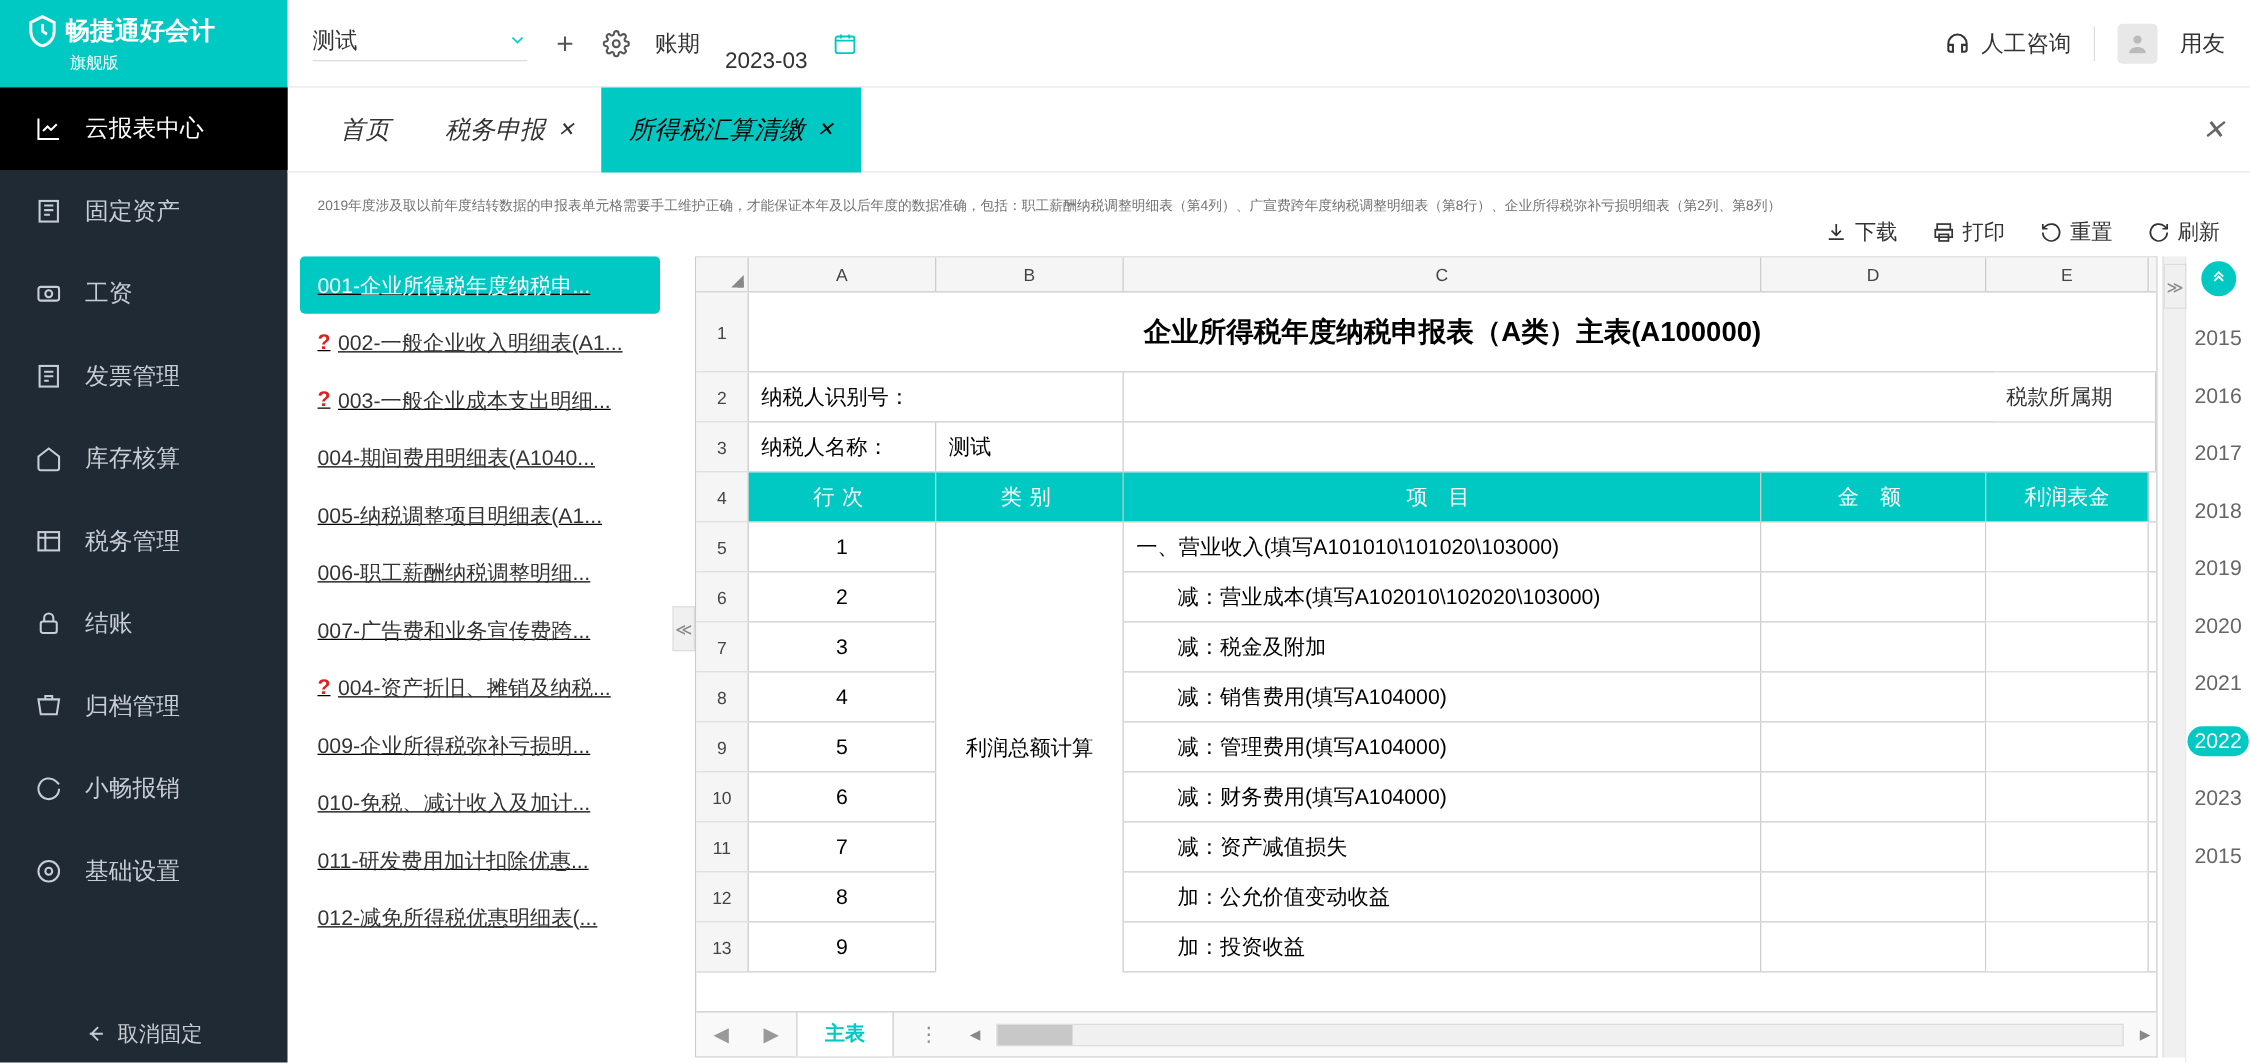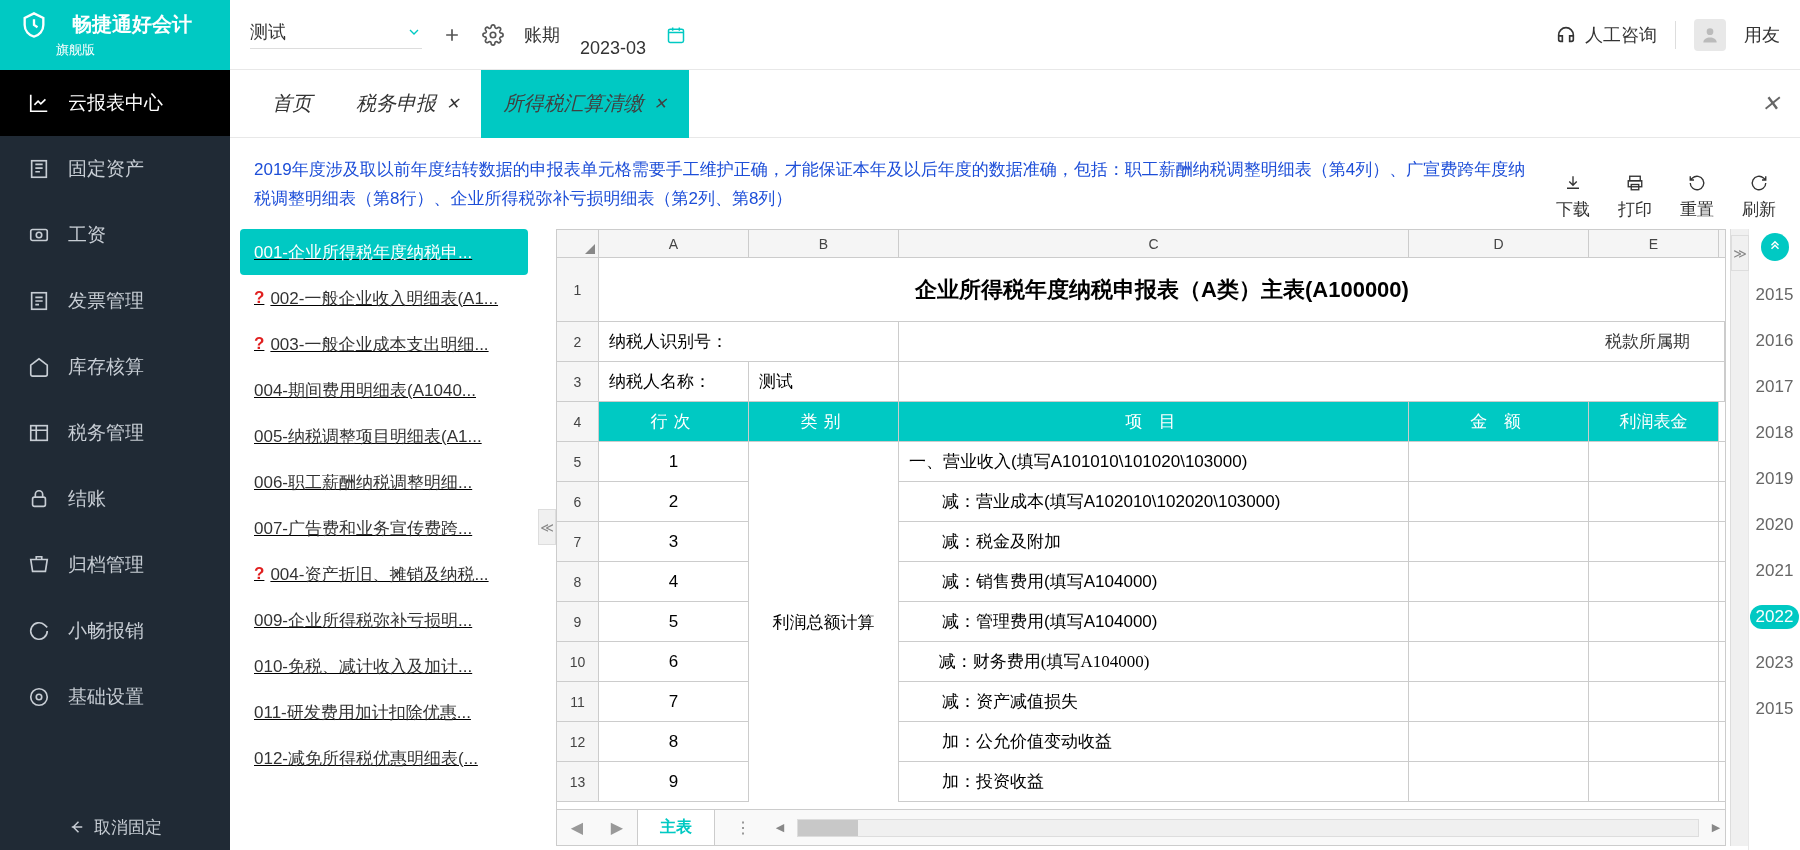--- a/index.html
+++ b/index.html
@@ -1,21 +1,21 @@
 <!DOCTYPE html>
 <html><head>
 <meta charset="utf-8">
 <style>
 * { margin: 0; padding: 0; box-sizing: border-box; font-family: "Microsoft YaHei", sans-serif; }
 body { width: 1800px; height: 850px; overflow: hidden; background: #fff; }
 
 
 .header { height: 70px; background: #fff; display: flex; align-items: center; border-bottom: 1px solid #e8e8e8; }
 .logo-area { width: 230px; height: 70px; background: #00c9c3; color: #fff; display: flex; flex-direction: column; justify-content: center; padding-left: 20px; }
-.logo-row { display: flex; align-items: center; gap: 24px; text-align: center; }
+.logo-row { display: flex; align-items: center; gap: 4px; text-align: center; }
 .logo-icon { width: 28px; height: 28px; }
 .logo-text { font-size: 20px; font-weight: bold; }
 .logo-sub { font-size: 13px; margin-top: 2px; margin-left: 36px; }
 .header-main { flex: 1; display: flex; align-items: center; padding: 0 20px; gap: 20px; }
 .company-select { display: flex; align-items: center; gap: 120px; color: #333; font-size: 18px; border-bottom: 1px solid #ddd; padding-bottom: 4px; }
 .chev { color: #00c9c3; }
 .header-icon { color: #666; cursor: pointer; }
 .period-label { font-size: 18px; color: #333; }
 .period-value { font-size: 18px; color: #333; margin-top: 27px; }
 .cal-icon { color: #00c9c3; }
@@ -29,28 +29,28 @@
 .sidebar { position: absolute; top: 70px; left: 0; width: 230px; height: 780px; background: #202a35; color: #c7cdd4; }
 .side-item { height: 66px; display: flex; align-items: center; padding-left: 28px; gap: 18px; font-size: 19px; cursor: pointer; }
 .side-item.active { background: #000; color: #fff; }
 .side-icon { width: 22px; height: 22px; flex-shrink: 0; }
 .unpin { position: absolute; bottom: 0; left: 0; right: 0; height: 46px; display: flex; align-items: center; justify-content: center; gap: 8px; font-size: 17px; cursor: pointer; }
 
 
 .content { position: absolute; top: 70px; left: 230px; right: 0; height: 780px; display: flex; flex-direction: column; }
 .tabs { height: 68px; border-bottom: 1px solid #e8e8e8; display: flex; align-items: center; padding-left: 20px; font-style: italic; }
 .tab { height: 68px; display: flex; align-items: center; padding: 0 22px; font-size: 20px; color: #333; gap: 10px; cursor: pointer; }
-.tab.active { background: #00c9c3; color: #404040; }
+.tab.active { background: #00c9c3; color: #000000; }
 .tab-close { font-size: 16px; cursor: pointer; }
 .tabs-close-all { margin-left: auto; margin-right: 20px; font-size: 22px; color: #666; cursor: pointer; }
 
 .notice-row { display: flex; align-items: flex-start; padding: 18px 24px 8px 24px; }
-.notice { color: #1d4ed8; font-size: 17px; line-height: 1.7; flex: 1; padding-right: 20px; }
+.notice { color: #737373; font-size: 11px; line-height: 1.7; flex: 1; padding-right: 20px; }
 .actions { display: flex; gap: 28px; align-items: center; white-space: nowrap; padding-top: 18px; }
-.action { display: flex; align-items: center; gap: 6px; font-size: 17px; color: #333; cursor: pointer; flex-direction: column; }
+.action { display: flex; align-items: center; gap: 6px; font-size: 17px; color: #333; cursor: pointer; }
 
 .workarea { flex: 1; display: flex; overflow: hidden; position: relative; }
 .form-list { width: 308px; padding: 0 10px; overflow: hidden; text-decoration: underline; }
 .form-item { height: 46px; display: flex; align-items: center; padding: 0 14px; font-size: 17px; color: #333; border-radius: 4px; cursor: pointer; white-space: nowrap; overflow: hidden; text-overflow: ellipsis; }
 .form-item.active { background: #00c9c3; color: #fff; }
 .form-warn { color: #e02020; margin-right: 6px; font-weight: bold; }
 
 .collapse-handle { position: absolute; left: 308px; top: 280px; width: 18px; height: 36px; background: #f0f0f0; border: 1px solid #ddd; display: flex; align-items: center; justify-content: center; cursor: pointer; z-index: 5; color: #888; font-size: 13px; }
 
 .sheet-area { flex: 1; display: flex; position: relative; }
@@ -446,21 +446,21 @@
                   <div class="cell cellC" style="white-space:pre;">       减：销售费用(填写A104000)</div>
                   <div class="cell cellD"></div>
                   <div class="cell cellE" style="background:#fff;"></div>
                 </div>
                 <div class="sheet-row row-n">
                   <div class="cell cellC" style="white-space:pre;">       减：管理费用(填写A104000)</div>
                   <div class="cell cellD"></div>
                   <div class="cell cellE" style="background:#fff;"></div>
                 </div>
                 <div class="sheet-row row-n">
-                  <div class="cell cellC" style="white-space:pre;font-family:Liberation Serif, serif;">       减：财务费用(填写A104000)</div>
+                  <div class="cell cellC" style="white-space:pre;">       减：财务费用(填写A104000)</div>
                   <div class="cell cellD"></div>
                   <div class="cell cellE" style="background:#fff;"></div>
                 </div>
                 <div class="sheet-row row-n">
                   <div class="cell cellC" style="white-space:pre;">       减：资产减值损失</div>
                   <div class="cell cellD"></div>
                   <div class="cell cellE" style="background:#fff;"></div>
                 </div>
                 <div class="sheet-row row-n">
                   <div class="cell cellC" style="white-space:pre;">       加：公允价值变动收益</div>

